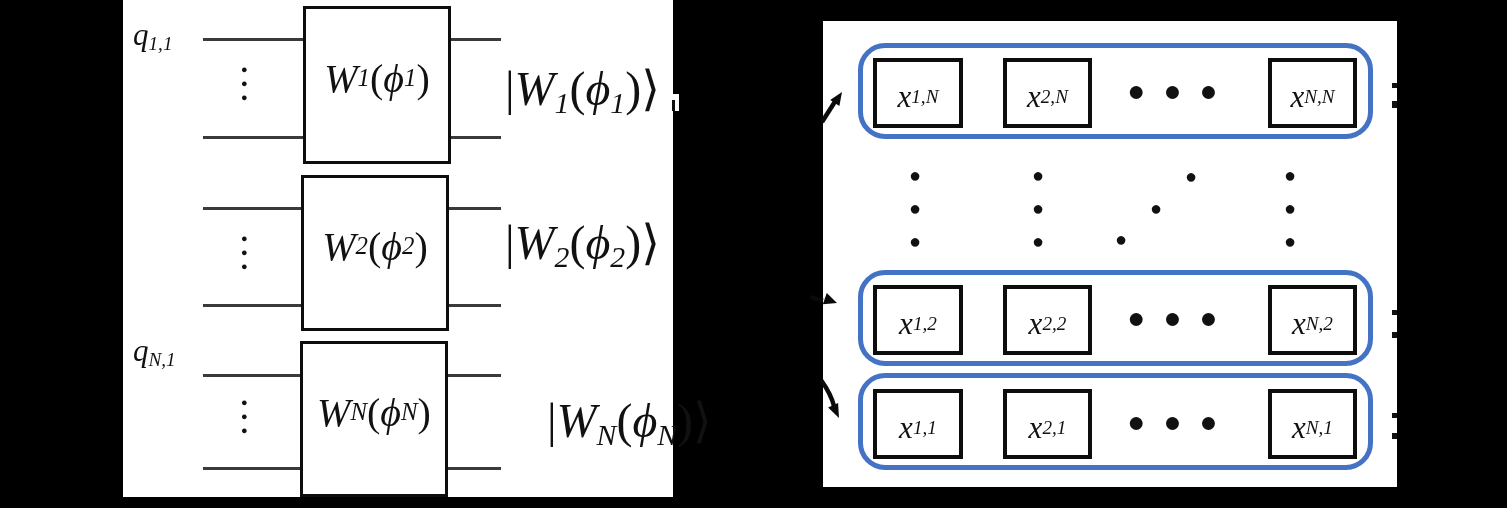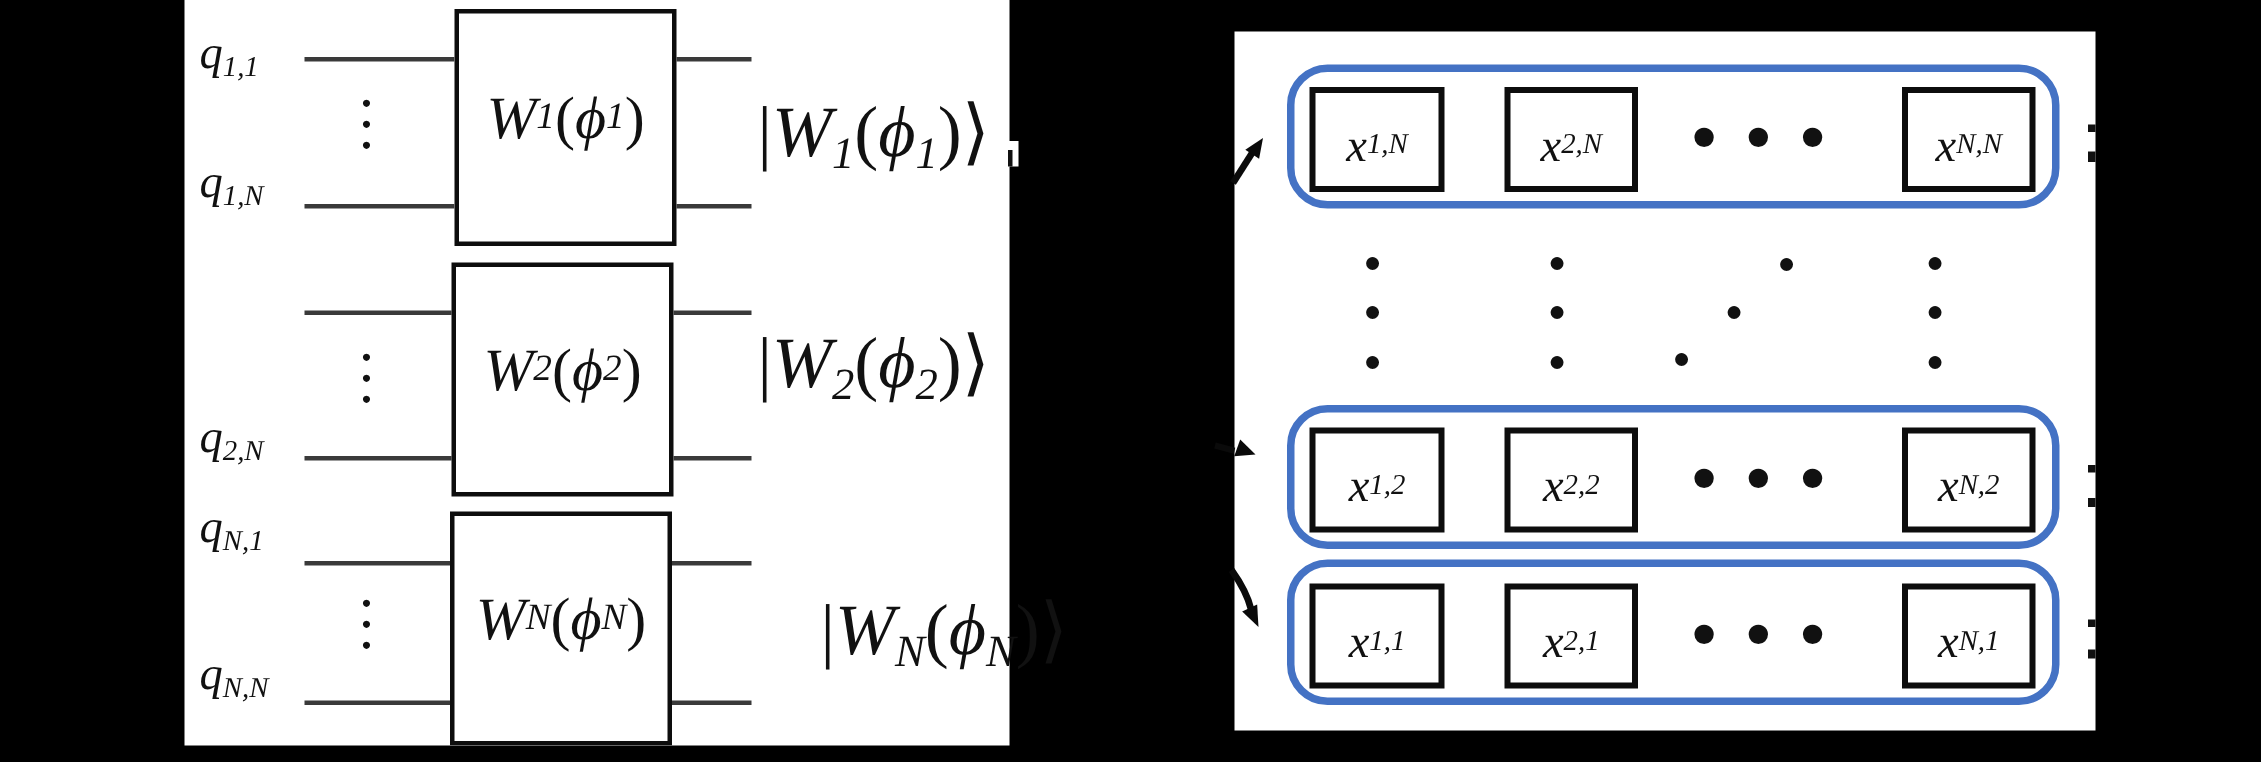--- a/index.html
+++ b/index.html
@@ -36,62 +36,59 @@
   svg{position:absolute;overflow:visible;}
 </style>
 </head>
 <body>
 
 <div class="canvas">
 
   <div class="panel" style="left:123px;top:0;width:550px;height:497px;">
 
     <div class="qlab math" style="top:16px;"><span>q</span><sub>1,1</sub></div>
-    <div class="qlab math" style="top:102px;"><span>q</span><sub>1,N</sub></div>
     <div class="wire" style="left:80px;top:38px;width:100px;"></div>
     <div class="wire" style="left:80px;top:136px;width:100px;"></div>
     <div class="vdots-s" style="left:118px;top:66px;">
       <span class="d">●</span>
         <span class="d">●</span>
         <span class="d">●</span>
     </div>
     <div class="gatebox math" style="left:180px;top:6px;width:148px;height:158px;">
         <span>W</span>
         <sub>1</sub>
         <span class="up">(</span>
         <span>ϕ</span>
         <sub>1</sub>
         <span class="up">)</span>
       </div>
     <div class="wire" style="left:328px;top:38px;width:50px;"></div>
     <div class="wire" style="left:328px;top:136px;width:50px;"></div>
     <div class="oket math" style="left:382px;top:66px;"><span class="up">|</span><span>W</span><sub>1</sub><span class="up">(</span><span>ϕ</span><sub>1</sub><span class="up">)</span><span class="up">⟩</span></div>
 
-    <div class="qlab math" style="top:272px;"><span>q</span><sub>2,N</sub></div>
     <div class="wire" style="left:80px;top:207px;width:99px;"></div>
     <div class="wire" style="left:80px;top:304px;width:99px;"></div>
     <div class="vdots-s" style="left:118px;top:235px;">
       <span class="d">●</span>
         <span class="d">●</span>
         <span class="d">●</span>
     </div>
     <div class="gatebox math" style="left:178px;top:175px;width:148px;height:156px;">
         <span>W</span>
         <sub>2</sub>
         <span class="up">(</span>
         <span>ϕ</span>
         <sub>2</sub>
         <span class="up">)</span>
       </div>
     <div class="wire" style="left:326px;top:207px;width:52px;"></div>
     <div class="wire" style="left:326px;top:304px;width:52px;"></div>
     <div class="oket math" style="left:382px;top:220px;"><span class="up">|</span><span>W</span><sub>2</sub><span class="up">(</span><span>ϕ</span><sub>2</sub><span class="up">)</span><span class="up">⟩</span></div>
 
     <div class="qlab math" style="top:332px;"><span>q</span><sub>N,1</sub></div>
-    <div class="qlab math" style="top:430px;"><span>q</span><sub>N,N</sub></div>
     <div class="wire" style="left:80px;top:374px;width:97px;"></div>
     <div class="wire" style="left:80px;top:467px;width:97px;"></div>
     <div class="vdots-s" style="left:118px;top:399px;">
       <span class="d">●</span>
         <span class="d">●</span>
         <span class="d">●</span>
     </div>
     <div class="gatebox math" style="left:177px;top:341px;width:148px;height:156px;">
         <span>W</span>
         <sub>N</sub>

